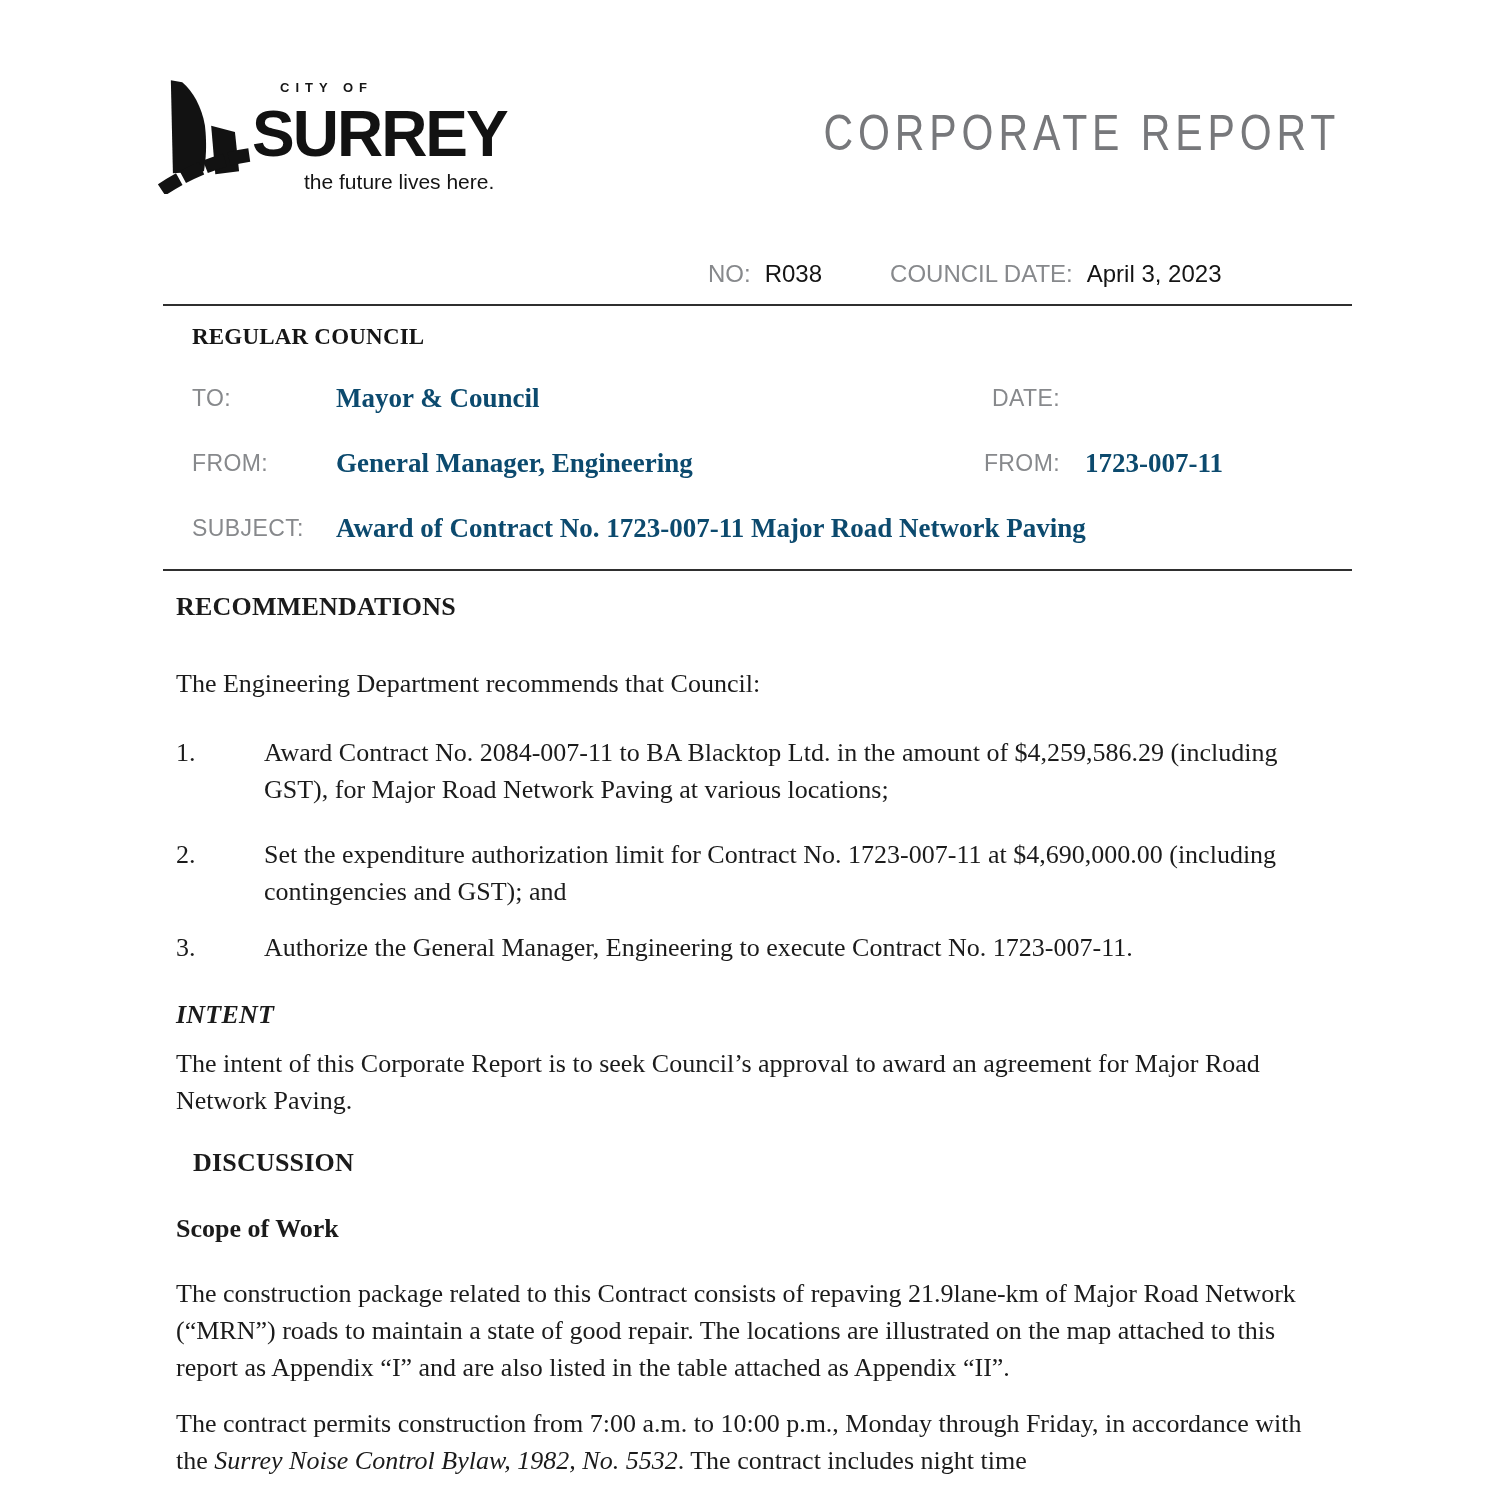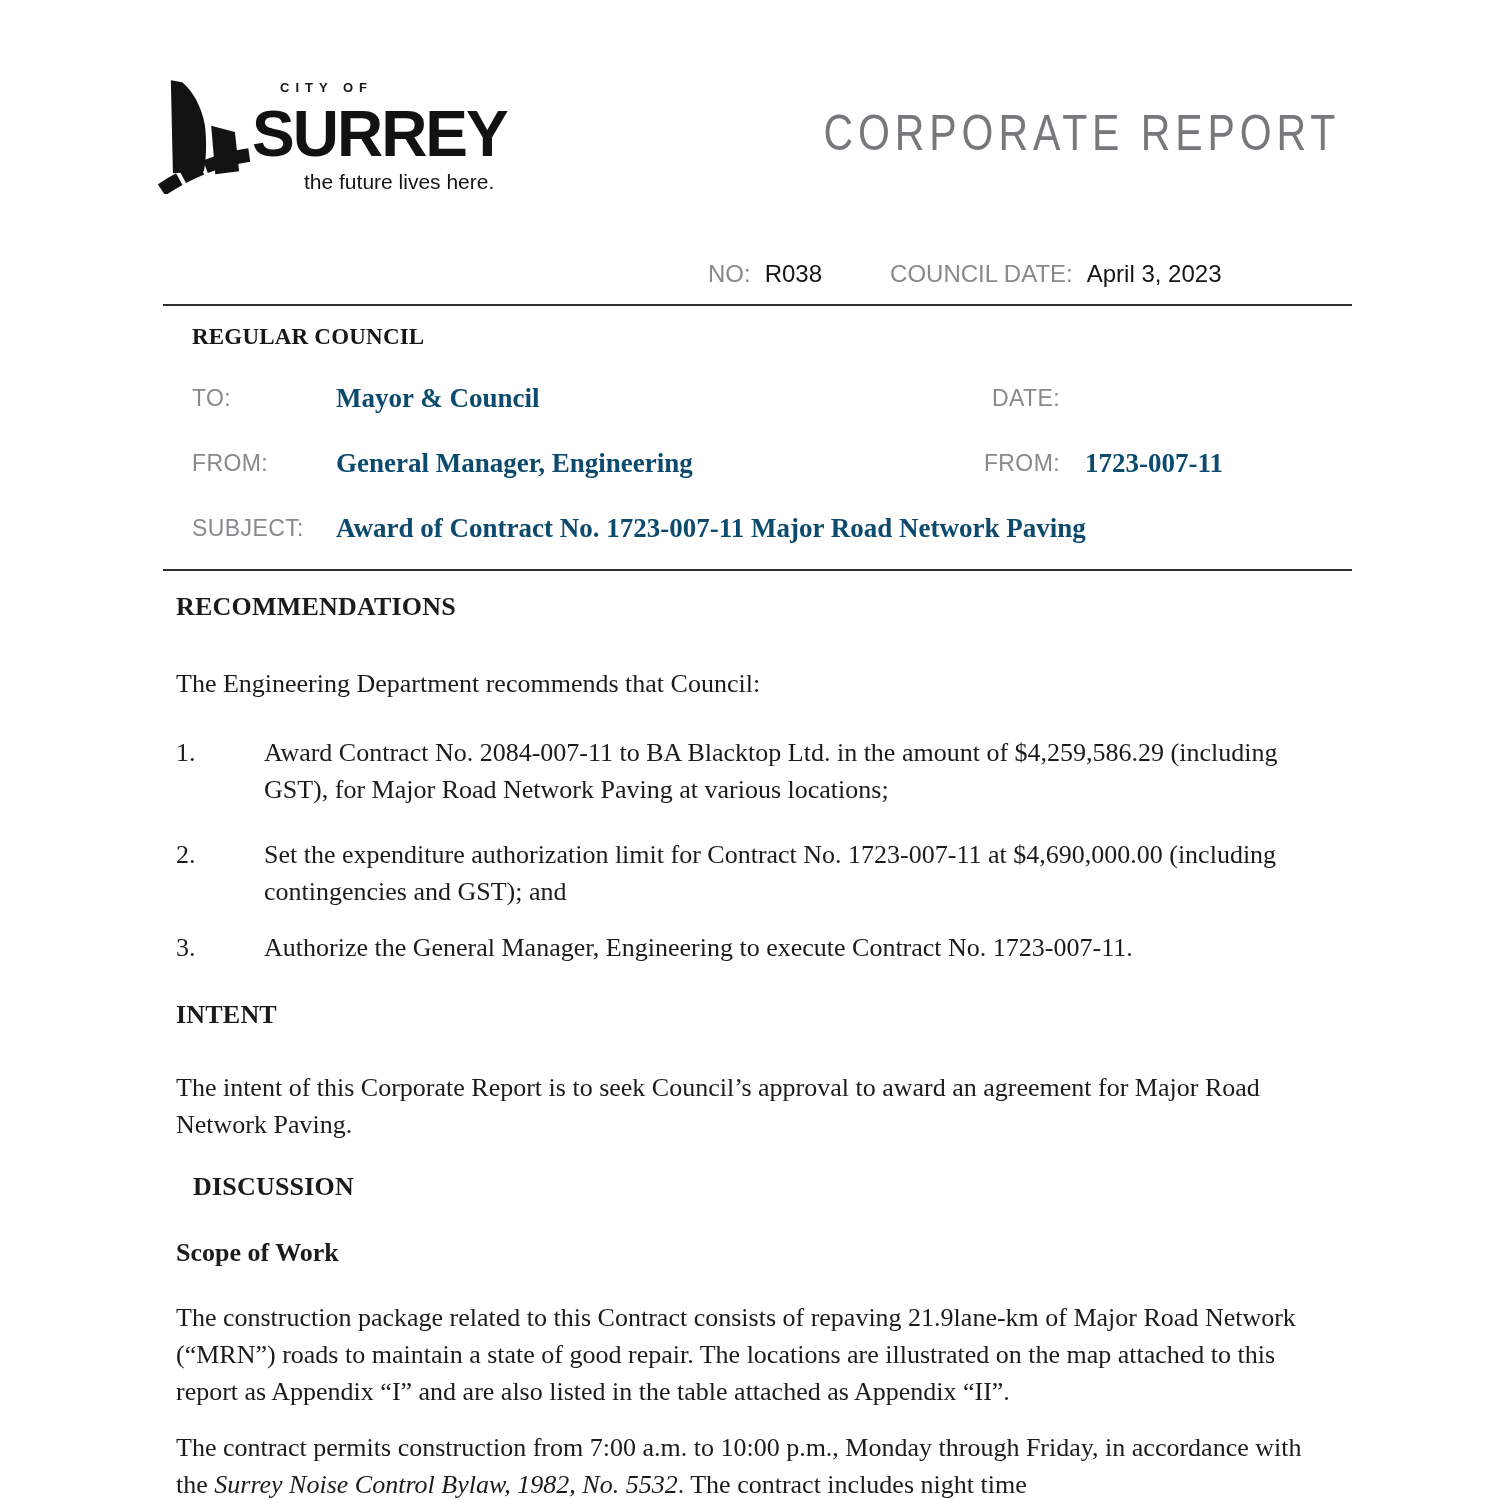--- a/index.html
+++ b/index.html
@@ -92,21 +92,21 @@
     font-size: 26px; line-height: 37px; color: #1b1b1b;
   }
   .h-caps { font-size: 26px; font-weight: 700; letter-spacing: 0.2px; }
   .mb-recs { margin-bottom: 40px; }
   .mb-intro { margin-bottom: 32px; }
   .list-item { display: flex; }
   .list-item .num { width: 88px; flex: 0 0 88px; }
   .li-1 { margin-bottom: 28px; }
   .li-2 { margin-bottom: 19px; }
   .li-3 { margin-bottom: 30px; }
-  .mb-intent-h { margin-bottom: 36px; }
+  .mb-intent-h { margin-bottom: 12px; font-style: italic; }
   .mb-intent-p { margin-bottom: 25px; }
   .mb-disc-h { margin-bottom: 29px; margin-left: 17px; }
   .h-sub { font-size: 26px; font-weight: 700; margin-bottom: 28px; }
   .mb-scope { margin-bottom: 19px; }
   .italic { font-style: italic; }
 </style>
 </head>
 <body>
 
 <div class="page">

